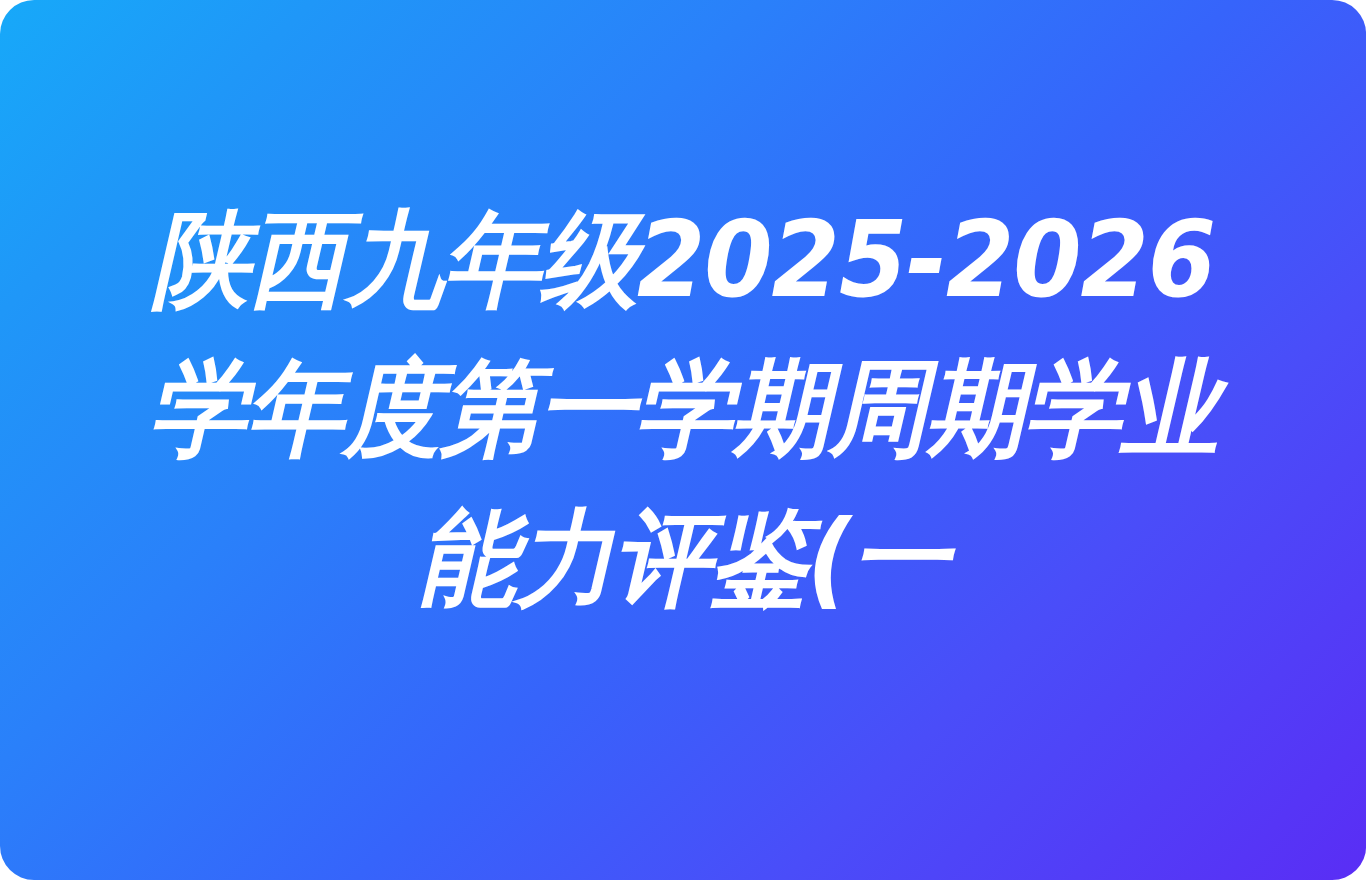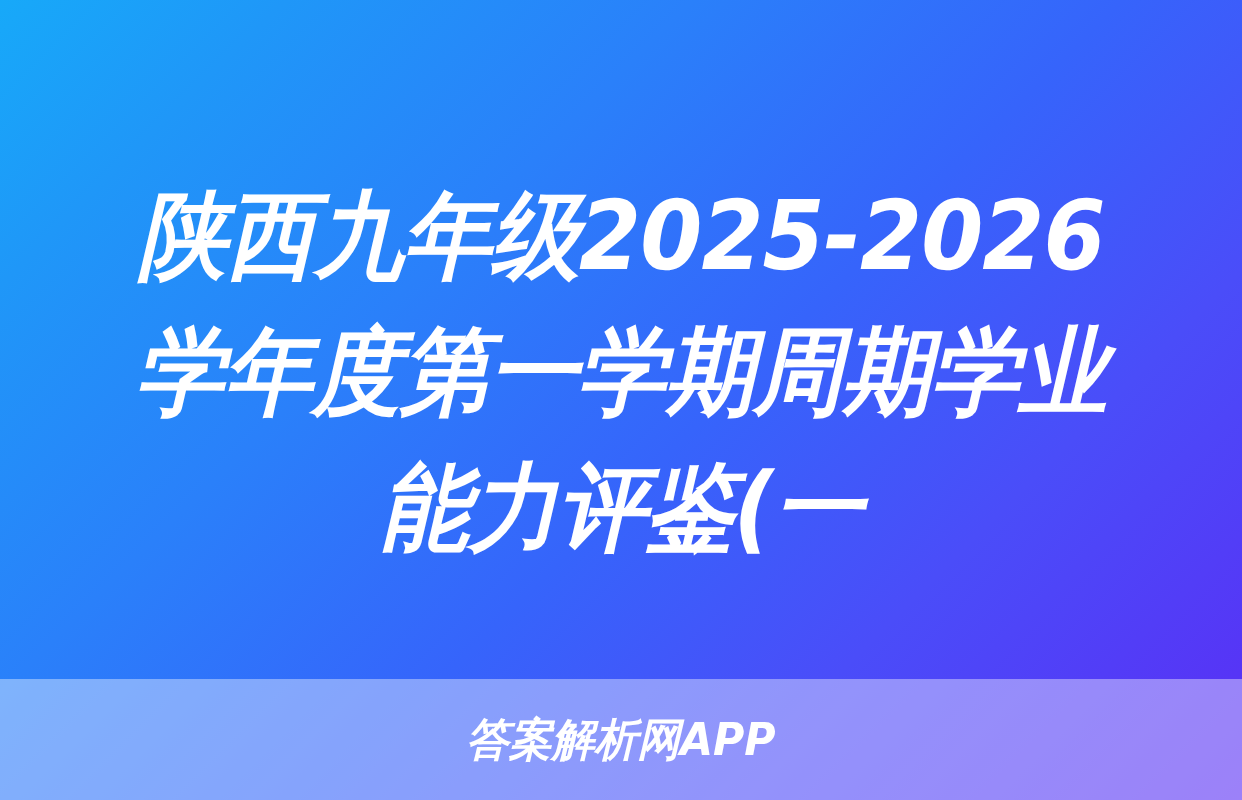--- a/index.html
+++ b/index.html
@@ -18,20 +18,21 @@
     height: 800px;
     overflow: hidden;
     
     background: linear-gradient(135deg,
         #17A9F9 0%,
         #1F97F8 14%,
         #2A80FA 34%,
         #3664FB 55%,
         #4A4DF9 74%,
         #5A2DF5 100%);
+    border-radius: 31px;
   }
 
   
   #title-block {
     position: absolute;
     left: 0;
     right: 0;
     top: 168px;
     display: flex;
     flex-direction: column;
@@ -88,17 +89,14 @@
 <body>
 
 <div id="poster">
 
   <div id="title-block">
     <span class="title-line">陕西九年级2025-2026</span>
     <span class="title-line">学年度第一学期周期学业</span>
     <span class="title-line">能力评鉴(一</span>
   </div>
 
-  <div id="bottom-band">
-    <span id="watermark">答案解析网APP</span>
-  </div>
 
 </div>
 
 </body></html>

